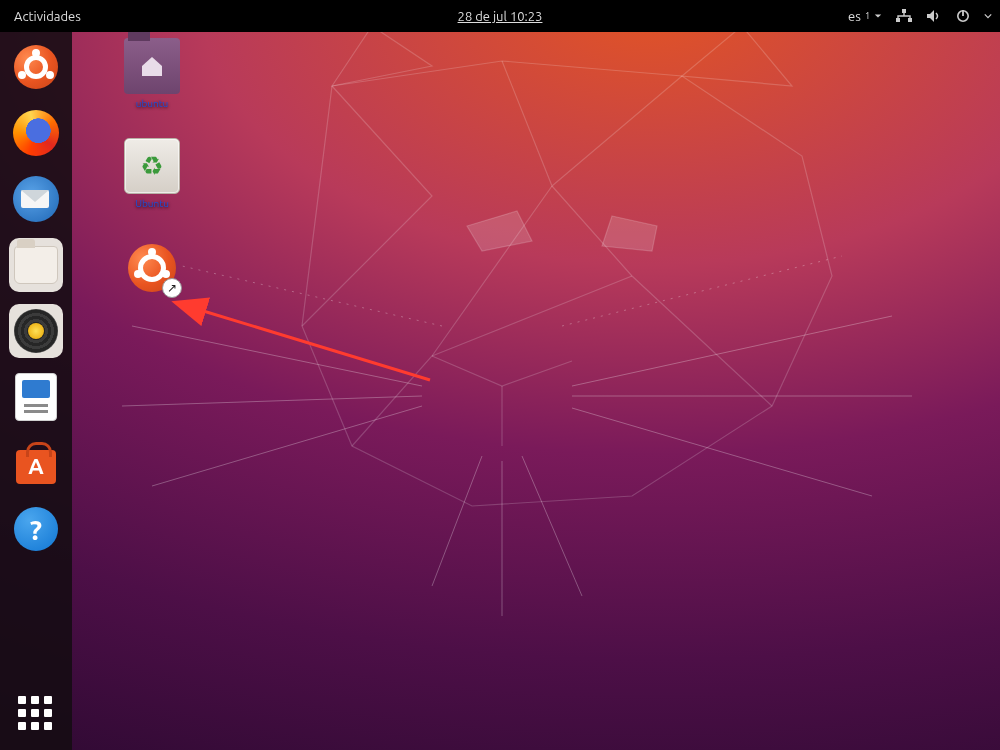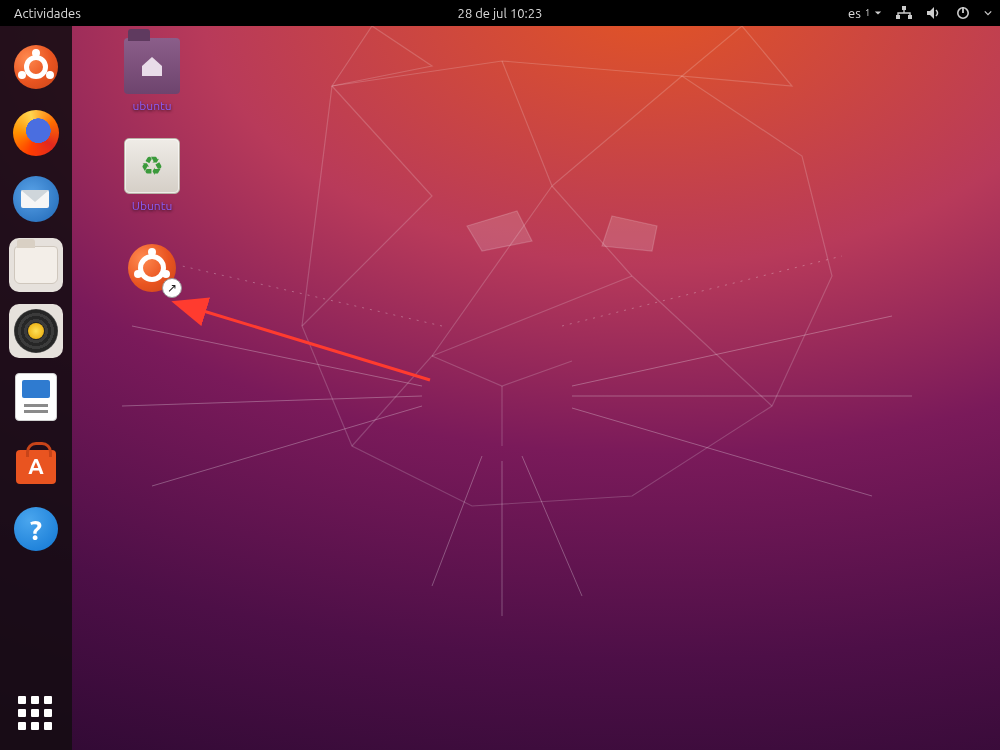--- a/index.html
+++ b/index.html
@@ -5,30 +5,30 @@
   * { margin: 0; padding: 0; box-sizing: border-box; font-family: "Ubuntu", "Segoe UI", sans-serif; }
   html, body { width: 1000px; height: 750px; overflow: hidden; }
   body {
     background: radial-gradient(ellipse 140% 110% at 65% 0%, #e25424 0%, #b83a5a 32%, #7a1a5a 55%, #4d0f47 80%, #320a35 100%);
     position: relative;
     color: #fff;
   }
 
   
   .topbar {
-    position: absolute; top: 0; left: 0; right: 0; height: 26px;
+    position: absolute; top: 0; left: 0; right: 0; height: 32px;
     background: #000;
     display: flex; align-items: center;
     font-size: 13px; font-weight: 400;
     color: #ddd;
     padding: 0 8px;
     z-index: 50;
   }
   .topbar .activities { padding: 0 6px; cursor: pointer; }
-  .topbar .clock { position: absolute; left: 50%; transform: translateX(-50%); cursor: pointer; }
+  .topbar .clock { position: absolute; left: 50%; transform: translateX(-50%); cursor: pointer; text-decoration: underline; }
   .topbar .tray { margin-left: auto; display: flex; align-items: center; gap: 14px; }
   .topbar .tray .indicator { display: flex; align-items: center; gap: 4px; cursor: pointer; }
   .topbar .tray .sub { font-size: 9px; vertical-align: sub; }
   .topbar svg { fill: #ccc; }
 
   
   .dock {
     position: absolute; top: 26px; left: 0; bottom: 0;
     width: 72px; background: rgba(20,12,18,0.88);
     display: flex; flex-direction: column; align-items: center;
@@ -67,21 +67,21 @@
   .ico-software { width:48px; height:42px; position:relative; }
   .ico-software::before { content:""; position:absolute; left:4px; right:4px; top:8px; bottom:0; background:#e95420; border-radius:4px; }
   .ico-software::after { content:""; position:absolute; left:14px; top:0; width:20px; height:12px; border:3px solid #c74419; border-bottom:none; border-radius:10px 10px 0 0; }
   .sw-a { position:absolute; left:50%; top:55%; transform:translate(-50%,-50%); color:#fff; font-weight:700; font-size:22px; }
   .ico-help { width:44px; height:44px; border-radius:50%; background:radial-gradient(circle at 35% 30%, #4aa6ee, #1176d3); color:#fff; font-weight:700; font-size:28px; display:flex; align-items:center; justify-content:center; }
 
   
   .desktop { position:absolute; top:26px; left:72px; right:0; bottom:0; }
   .dicon { position:absolute; width:110px; text-align:center; cursor:pointer; }
   .dicon .glyph { width:56px; height:56px; margin:0 auto 4px; border-radius:6px; display:flex; align-items:center; justify-content:center; }
-  .dicon .label { font-size:12px; color:#8b5cf6; text-shadow:0 1px 3px rgba(0,0,0,0.8); line-height:1.25; }
+  .dicon .label { font-size:10px; color:#1d4ed8; text-shadow:0 1px 3px rgba(0,0,0,0.8); line-height:1.25; }
 
   .glyph.home { background:linear-gradient(#8b5e8a,#6e446e); border-radius:4px; position:relative; }
   .glyph.home::before { content:""; position:absolute; top:-9px; left:4px; width:22px; height:12px; background:#5f3a5f; border-radius:3px 3px 0 0; }
   .glyph.home svg { fill:#e9dce9; }
 
   .glyph.trash { background:linear-gradient(#efece7,#d5cfc7); border:1px solid #b9b2a7; border-radius:5px; position:relative; }
   .glyph.trash::before { content:""; position:absolute; inset:0; border-radius:5px; box-shadow:inset 0 0 0 1px rgba(255,255,255,.6); }
   .glyph.trash .recycle { color:#3b9a3b; font-size:26px; line-height:1; }
 
   .glyph.install { position:relative; }

